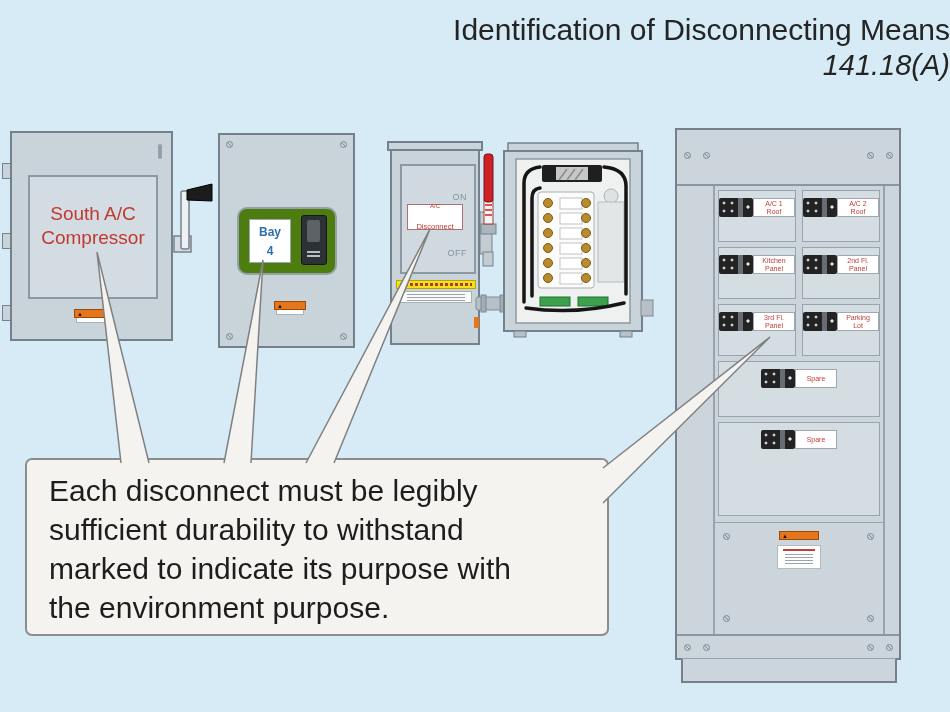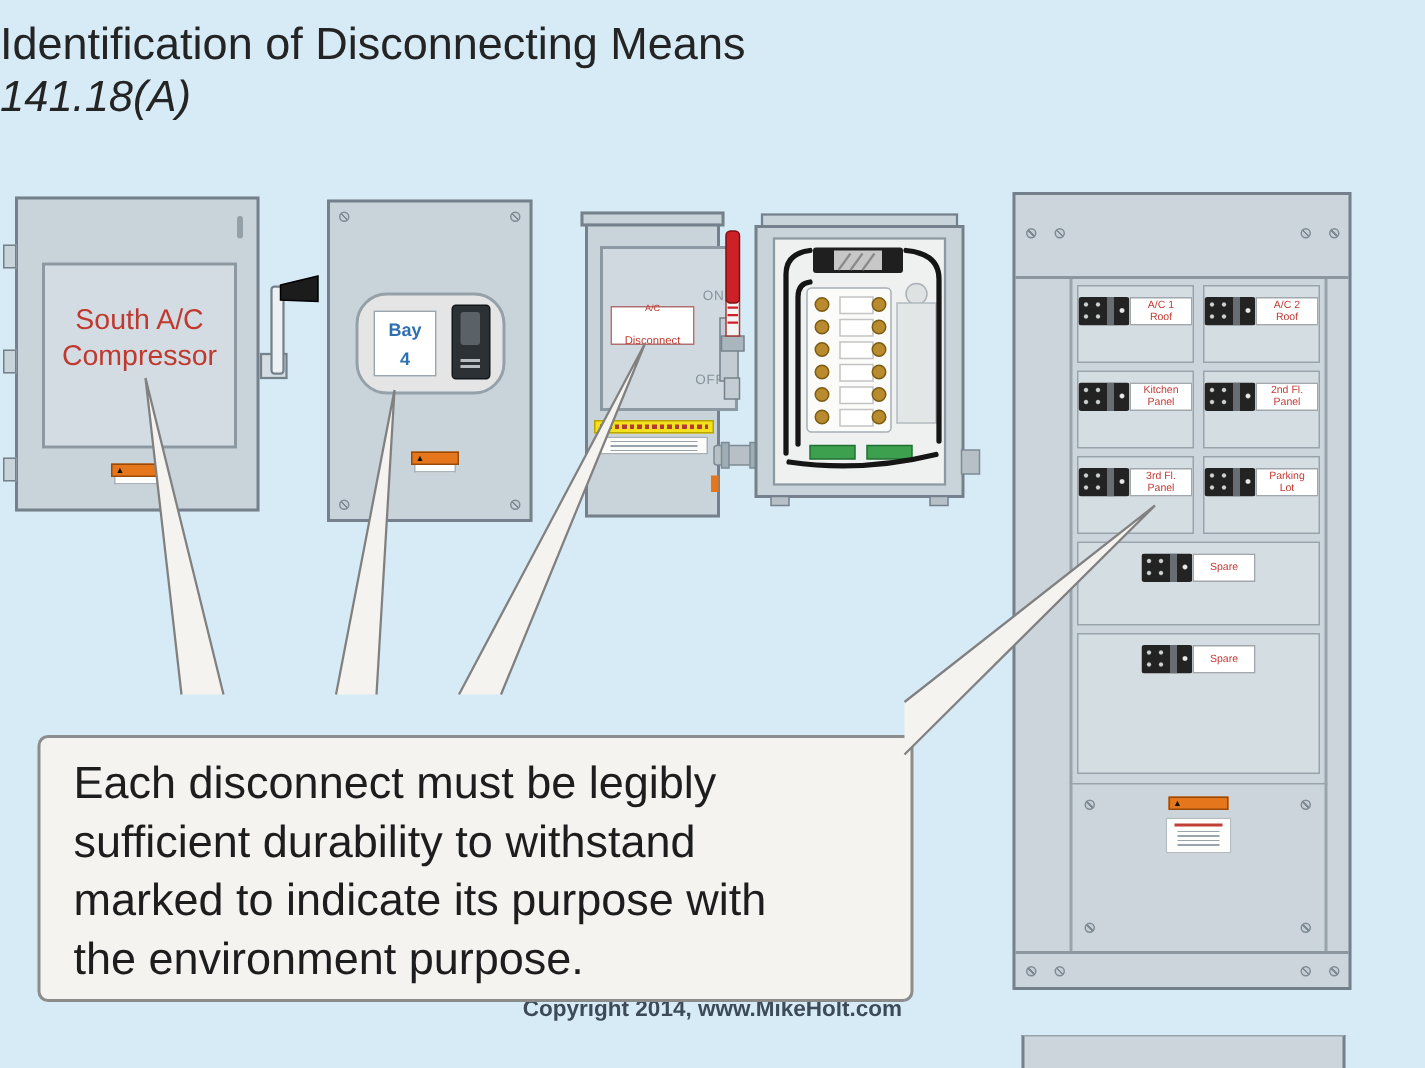--- a/index.html
+++ b/index.html
@@ -1,20 +1,20 @@
 <!DOCTYPE html>
 <html><head>
 <meta charset="utf-8">
 <style>
   html,body{margin:0;padding:0;background:#d7ebf7;}
   .stage{position:relative;width:950px;height:712px;background:#d7ebf7;overflow:hidden;
          font-family:"Liberation Sans",sans-serif;}
-  .abs{position:absolute;margin-top:32px;}
-  
-  .title{position:absolute;left:0;top:13px;width:950px;text-align:left;color:#242424;}
+  .abs{position:absolute;}
+  
+  .title{position:absolute;left:0;top:13px;width:950px;text-align:right;color:#242424;}
   .title .t1{font-size:30px;}
   .title .t2{font-size:29px;font-style:italic;margin-top:2px;}
   
   .cab{position:absolute;background:#c9d3da;border:2px solid #74818c;box-sizing:border-box;}
   .screw{position:absolute;width:7px;height:7px;border-radius:50%;background:#c5cfd5;
          border:1px solid #7f8c95;box-sizing:border-box;
          background-image:linear-gradient(45deg,transparent 42%,#7d8a93 42%,#7d8a93 58%,transparent 58%);}
   .sticker{position:absolute;}
   .stk-or{height:9px;background:#e5761c;border:1px solid #9a4a08;box-sizing:border-box;
           display:flex;align-items:center;padding-left:2px;}
@@ -25,35 +25,35 @@
   #box1{left:10px;top:131px;width:163px;height:210px;}
   #box1 .hinge{position:absolute;left:-10px;width:9px;height:16px;background:#c9d3da;
                border:1px solid #74818c;box-sizing:border-box;}
   #box1 .vent{position:absolute;right:9px;top:11px;width:4px;height:15px;background:#93a0a8;border-radius:2px;}
   .door1{position:absolute;left:16px;top:42px;width:130px;height:124px;background:#d2dce2;
          border:2px solid #8d99a2;box-sizing:border-box;display:flex;align-items:center;
          justify-content:center;padding-bottom:22px;}
   .door1-label{color:#c0392f;font-size:19px;line-height:1.25;text-align:center;width:120px;}
   
   #box2{left:218px;top:133px;width:137px;height:215px;}
-  .inner2{position:absolute;left:17px;top:60px;width:100px;height:68px;border-radius:21px;
-          background:#e5e5e5;border:2px solid #95a1a9;box-sizing:border-box;}
+  .inner2{position:absolute;left:17px;top:72px;width:100px;height:68px;border-radius:10px;
+          background:#4d7c0f;border:2px solid #95a1a9;box-sizing:border-box;}
   .baylbl{position:absolute;left:10px;top:10px;width:42px;height:44px;background:#fff;
           border:1px solid #9aa5ad;box-sizing:border-box;color:#2d6fb0;font-weight:bold;
           font-size:12px;line-height:19px;text-align:center;padding-top:3px;}
   .switch2{position:absolute;left:62px;top:6px;width:26px;height:50px;background:#2c3136;
            border:1px solid #14171a;border-radius:3px;box-sizing:border-box;}
   .switch2:before{content:"";position:absolute;left:5px;top:4px;width:13px;height:22px;
            background:#5a6167;border-radius:2px;}
   .switch2:after{content:"";position:absolute;left:5px;bottom:5px;width:13px;height:8px;
            background:repeating-linear-gradient(180deg,#b9bec2 0 2px,transparent 2px 4px);}
   
   #box3cap{left:387px;top:141px;width:96px;height:10px;}
   #box3{left:390px;top:149px;width:90px;height:196px;}
-  .door3{position:absolute;left:8px;top:13px;width:92px;height:110px;background:#cfd9df;
+  .door3{position:absolute;left:8px;top:13px;width:76px;height:110px;background:#cfd9df;
          border:2px solid #8d99a2;box-sizing:border-box;}
   .onoff{position:absolute;right:7px;font-size:9px;color:#87939d;letter-spacing:.5px;}
   .label3{position:absolute;left:5px;top:38px;width:56px;height:26px;background:#fff;
           border:1px solid #b07070;box-sizing:border-box;color:#c0392f;text-align:center;
           display:flex;flex-direction:column;justify-content:center;}
   .label3 .l1{font-size:6px;line-height:7px;}
   .label3 .l2{font-size:7.5px;line-height:9px;margin-top:12px;}
   .ystrip{position:absolute;left:4px;top:129px;width:80px;height:9px;background:#f2e11c;
           border:1px solid #b9a500;box-sizing:border-box;}
   .ystrip:before{content:"";position:absolute;left:3px;right:3px;top:2px;height:3px;
@@ -350,14 +350,13 @@
       <path d="M97,252 L121,463 M97,252 L149,463" stroke="#808080" stroke-width="1.5" fill="none"></path>
       <polygon points="263,260 224,463 251,463" fill="#f4f3f0"></polygon>
       <path d="M263,260 L224,463 M263,260 L251,463" stroke="#808080" stroke-width="1.5" fill="none"></path>
       <polygon points="430,229 306,463 334,463" fill="#f4f3f0"></polygon>
       <path d="M430,229 L306,463 M430,229 L334,463" stroke="#808080" stroke-width="1.5" fill="none"></path>
       <polygon points="770,337 603,468 603,503" fill="#f4f3f0"></polygon>
       <path d="M770,337 L603,468 M770,337 L603,503" stroke="#808080" stroke-width="1.5" fill="none"></path>
     </g>
   </svg>
 
-  <div id="copyright">Copyright 2014, www.MikeHolt.com</div>
 </div>
 
 </body></html>

